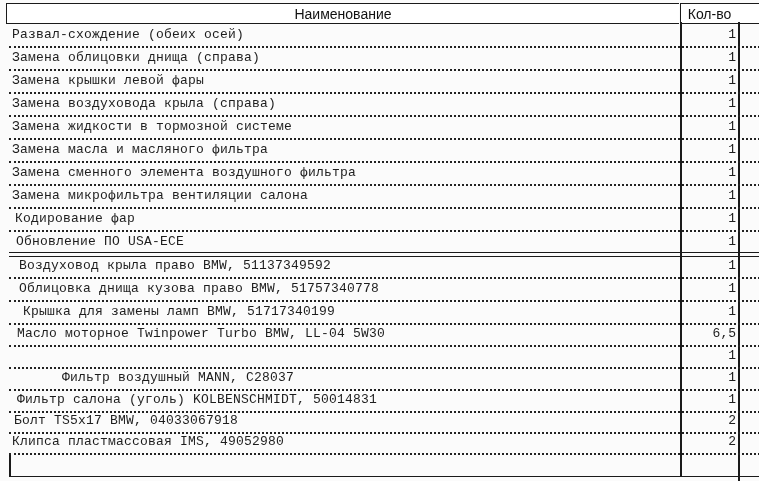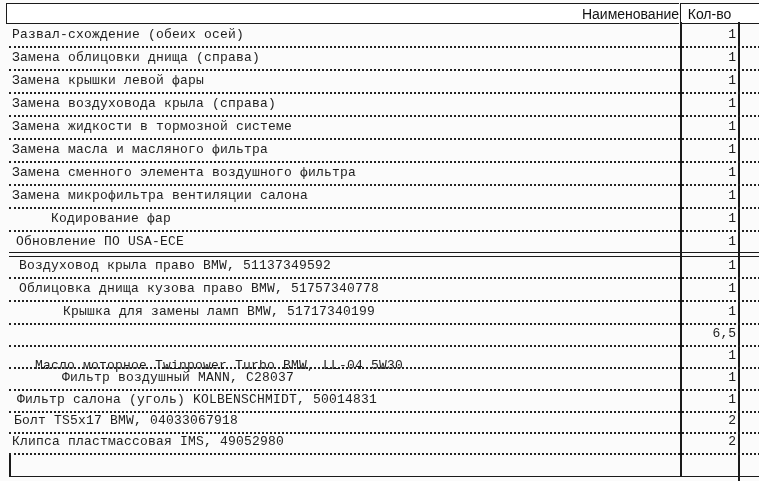--- a/index.html
+++ b/index.html
@@ -1,21 +1,21 @@
 <!DOCTYPE html>
 <html><head>
 <meta charset="utf-8">
 <style>
   html, body { margin: 0; padding: 0; background: #ffffff; }
   body { width: 759px; height: 481px; overflow: hidden; position: relative; }
   .sheet { position: absolute; left: 0; top: 0; width: 759px; height: 481px; background: #fbfbfb; }
   .hdr { position: absolute; top: 3px; height: 21px; border: 1.5px solid #1a1a1a; box-sizing: border-box;
          font-family: "Liberation Sans", "DejaVu Sans", sans-serif; font-size: 14px; color: #111;
          display: flex; align-items: center; justify-content: center; background: #fff; }
-  .hdr-name { left: 6px; width: 673px; border-right: none; justify-content: flex-end; }
+  .hdr-name { left: 6px; width: 673px; border-right: none; }
   .hdr-qty { left: 680px; width: 59px; }
   .hdr-extra { left: 738px; width: 30px; border-left: none; }
   .vline { position: absolute; width: 1.5px; background: #1a1a1a; }
   .row { position: absolute; left: 9px; width: 759px; height: 23px; }
   .row .name { position: absolute; left: 3px; top: 2px; font-family: "Liberation Mono", "DejaVu Sans Mono", monospace;
                font-size: 13px; color: #1d1d1d; white-space: nowrap; letter-spacing: 0.2px; }
   .row .qty { position: absolute; left: 671px; width: 56px; top: 2px; text-align: right;
               font-family: "Liberation Mono", "DejaVu Sans Mono", monospace; font-size: 13px; color: #1d1d1d; }
   .row .dots { position: absolute; left: 0; right: 0; bottom: 0; height: 0; border-bottom: 2px dotted #222; }
   .double { position: absolute; left: 9px; width: 750px; height: 3px; border-top: 1.5px solid #1a1a1a; border-bottom: 1.5px solid #1a1a1a; }
@@ -73,21 +73,21 @@
     <span class="name">Замена сменного элемента воздушного фильтра</span>
     <span class="qty">1</span>
     <div class="dots"></div>
   </div>
   <div class="row" style="top:186px;">
     <span class="name">Замена микрофильтра вентиляции салона</span>
     <span class="qty">1</span>
     <div class="dots"></div>
   </div>
   <div class="row" style="top:209px;">
-    <span class="name" style="left:6px;margin-left:36px;">Кодирование фар</span>
+    <span class="name" style="left:6px;">Кодирование фар</span>
     <span class="qty">1</span>
     <div class="dots"></div>
   </div>
   <div class="row" style="top:232px;">
     <span class="name" style="left:7px;">Обновление ПО USA-ECE</span>
     <span class="qty">1</span>
   </div>
 
   <div class="double" style="top:252px;"></div>
 
@@ -95,26 +95,26 @@
     <span class="name" style="left:10px;">Воздуховод крыла право BMW, 51137349592</span>
     <span class="qty">1</span>
     <div class="dots"></div>
   </div>
   <div class="row" style="top:279px;">
     <span class="name" style="left:10px;">Облицовка днища кузова право BMW, 51757340778</span>
     <span class="qty">1</span>
     <div class="dots"></div>
   </div>
   <div class="row" style="top:302px;">
-    <span class="name" style="left:14px;margin-left:40px;">Крышка для замены ламп BMW, 51717340199</span>
+    <span class="name" style="left:14px;">Крышка для замены ламп BMW, 51717340199</span>
     <span class="qty">1</span>
     <div class="dots"></div>
   </div>
   <div class="row" style="top:324px;">
-    <span class="name" style="left:26px;margin-top:32px;">Масло моторное Twinpower Turbo BMW, LL-04 5W30</span>
+    <span class="name" style="left:8px;">Масло моторное Twinpower Turbo BMW, LL-04 5W30</span>
     <span class="qty">6,5</span>
     <div class="dots"></div>
   </div>
   <div class="row" style="top:346px;">
     <span class="qty">1</span>
     <div class="dots"></div>
   </div>
   <div class="row" style="top:368px;">
     <span class="name" style="left:10px;margin-left:43px;">Фильтр воздушный MANN, C28037</span>
     <span class="qty">1</span>

